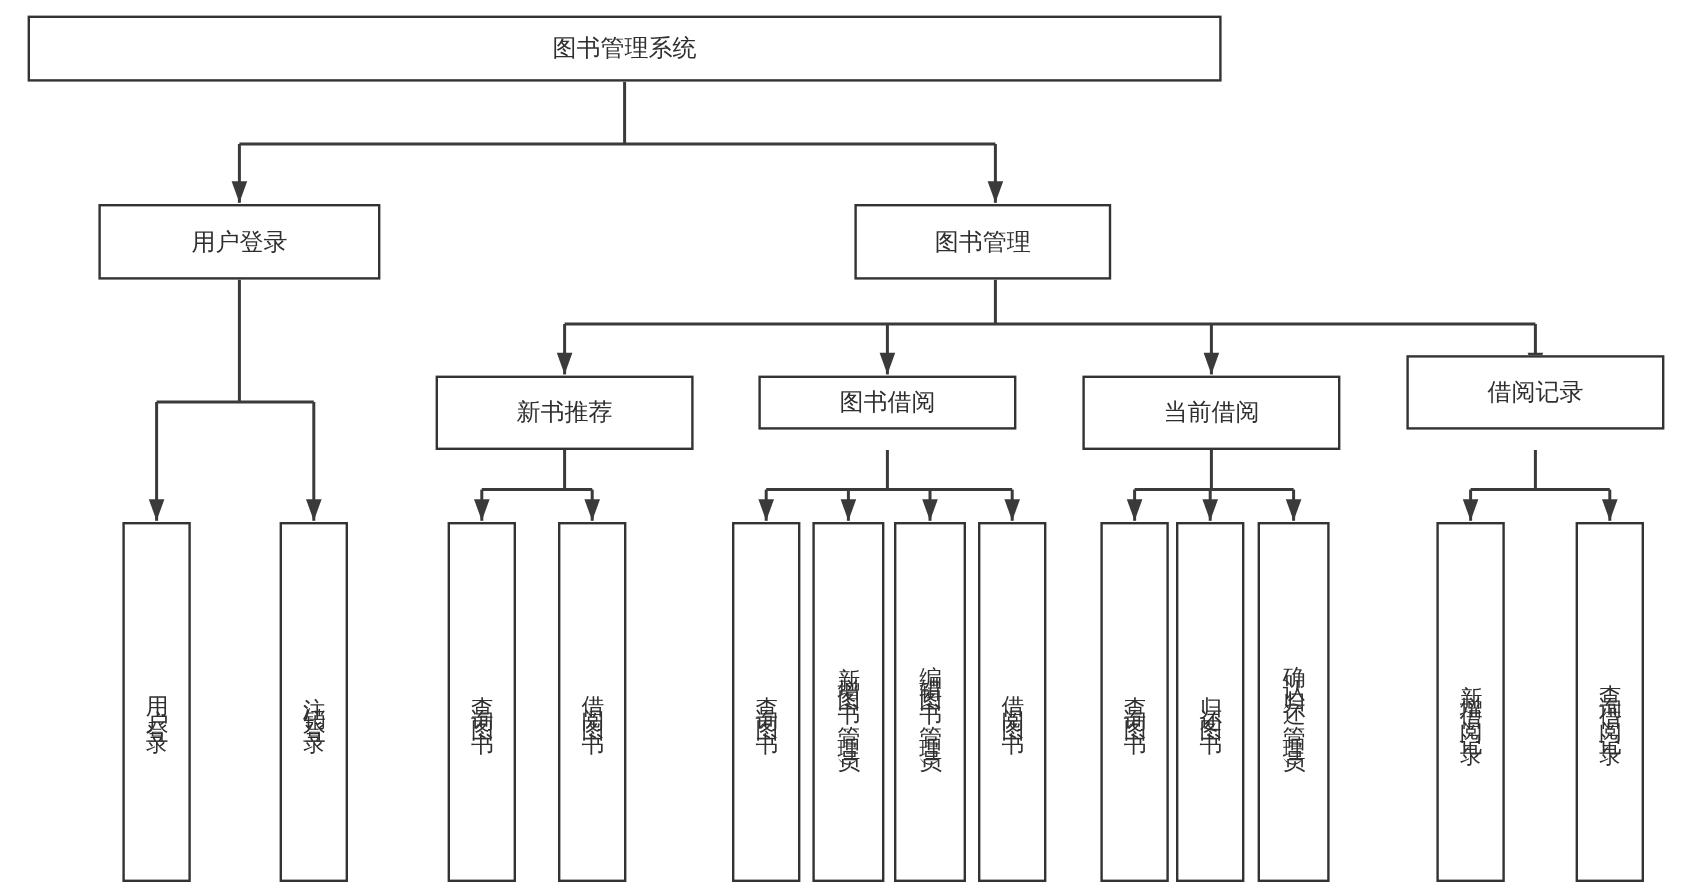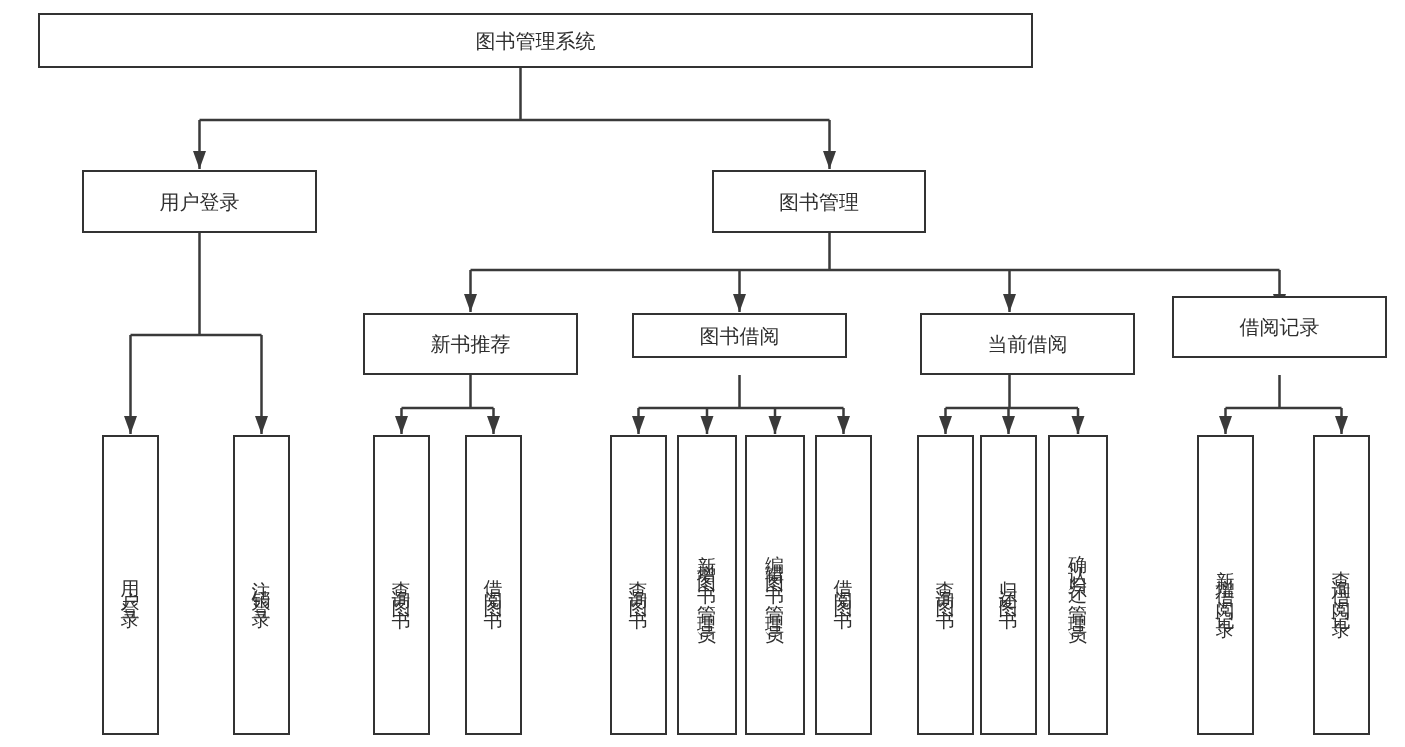--- a/index.html
+++ b/index.html
@@ -90,28 +90,28 @@
     <path class="wire" d="M1009.5,375 V408 M945.5,408 H1078"></path>
     <path class="wire arrow" d="M945.5,408 V434"></path>
     <path class="wire arrow" d="M1008.5,408 V434"></path>
     <path class="wire arrow" d="M1078,408 V434"></path>
 
     <path class="wire" d="M1279.5,375 V408 M1225.5,408 H1341.5"></path>
     <path class="wire arrow" d="M1225.5,408 V434"></path>
     <path class="wire arrow" d="M1341.5,408 V434"></path>
   </svg>
 
-  <div class="node lvl1" style="left:38px; top:13px; width:995px; height:55px;">图书管理系统</div>
+  <div class="node lvl1" style="left:23px; top:13px; width:995px; height:55px;">图书管理系统</div>
 
   <div class="node" style="left:82px; top:170px; width:235px; height:63px;">用户登录</div>
   <div class="node" style="left:712px; top:170px; width:214px; height:63px;">图书管理</div>
 
   <div class="node" style="left:363px; top:313px; width:215px; height:62px;">新书推荐</div>
   <div class="node" style="left:632px; top:313px; width:215px; height:45px;">图书借阅</div>
-  <div class="node" style="left:902px; top:313px; width:215px; height:62px;margin-left:18px;">当前借阅</div>
+  <div class="node" style="left:902px; top:313px; width:215px; height:62px;">当前借阅</div>
   <div class="node" style="left:1172px; top:296px; width:215px; height:62px;">借阅记录</div>
 
   <div class="node v" style="left:102px; top:435px; width:57px; height:300px;">用户登录</div>
   <div class="node v" style="left:233px; top:435px; width:57px; height:300px;">注销登录</div>
 
   <div class="node v" style="left:373px; top:435px; width:57px; height:300px;">查询图书</div>
   <div class="node v" style="left:465px; top:435px; width:57px; height:300px;">借阅图书</div>
 
   <div class="node v" style="left:610px; top:435px; width:57px; height:300px;">查询图书</div>
   <div class="node v" style="left:677px; top:435px; width:60px; height:300px;">新增图书（管理员）</div>

